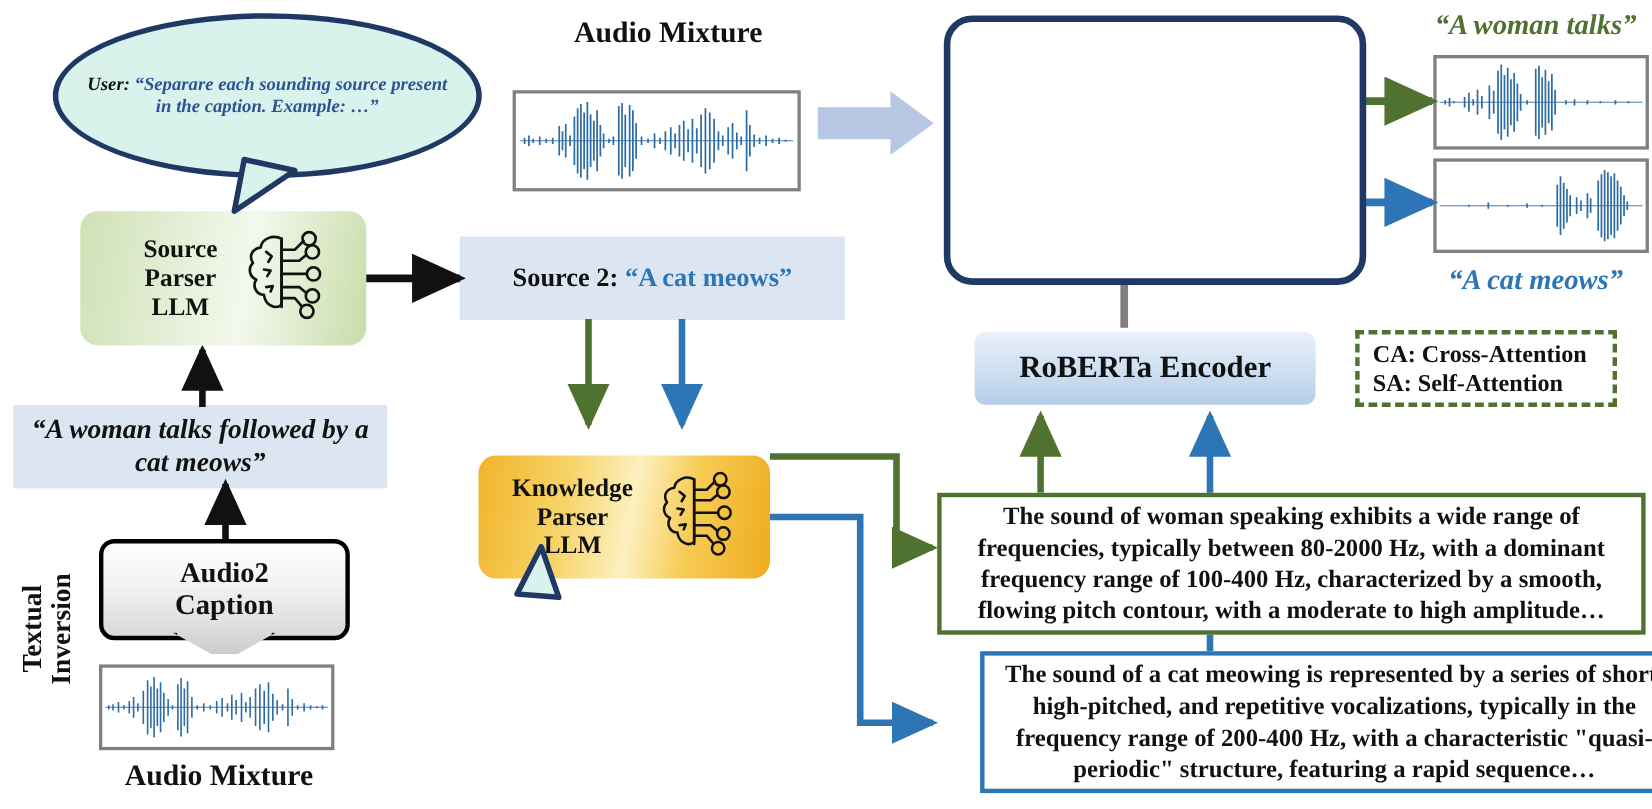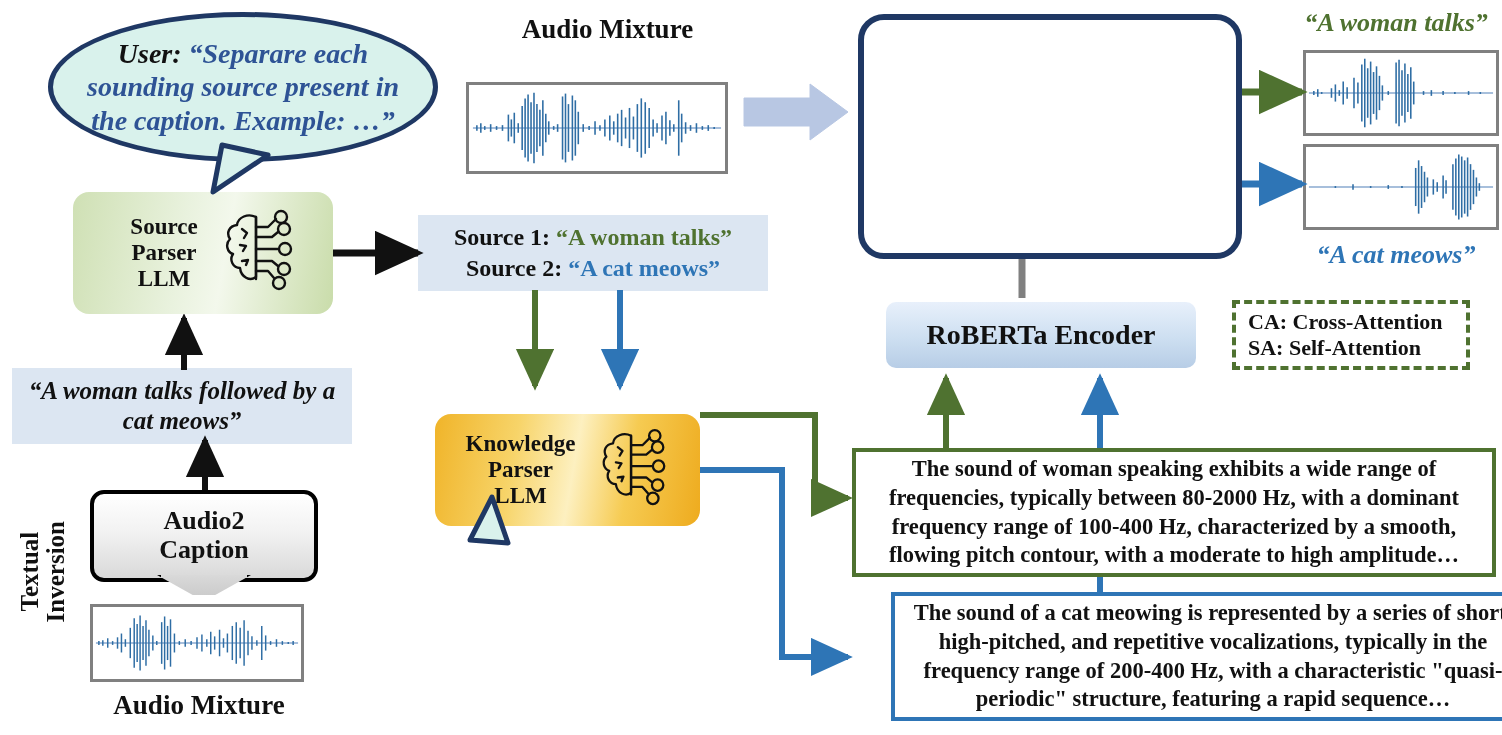--- a/index.html
+++ b/index.html
@@ -311,21 +311,21 @@
           <line x1="225" y1="42" x2="225" y2="48"></line>
         <line x1="231" y1="40" x2="231" y2="50"></line>
           <line x1="237" y1="43" x2="237" y2="47"></line>
         <line x1="243" y1="42" x2="243" y2="48"></line>
           <line x1="249" y1="44" x2="249" y2="46"></line>
       </g>
     </svg>
   </div>
 
   <div class="abs bubble" style="left:48px; top:12px; width:390px; height:150px;">
-    <div class="bubble-text" style="font-size:28px;">
+    <div class="bubble-text" style="font-size:17px;">
       <span class="who">User:</span>
       <span>“Separare each sounding source present in the caption. Example: …”</span>
     </div>
   </div>
   <svg class="overlay-top abs" style="width:1502px;height:735px;" viewBox="0 0 1502 735">
     <path d="M222,145 L213,192 L268,155 z" fill="#d9f2ec" stroke="#1f3864" stroke-width="5" stroke-linejoin="round"></path>
   </svg>
 
   <div class="abs llm-box llm-green" style="left:73px; top:192px; width:260px; height:122px;">
     <div class="llm-label">
@@ -422,24 +422,20 @@
           <line x1="193" y1="36" x2="193" y2="40"></line>
         <line x1="199" y1="37" x2="199" y2="39"></line>
           <line x1="204" y1="36" x2="204" y2="40"></line>
       </g>
     </svg>
   </div>
   <div class="abs plain-title" style="left:70px; top:690px; width:258px;">Audio Mixture</div>
 
   <div class="abs src-box" style="left:418px; top:215px; width:350px; height:76px;">
     <div class="src-line">
-      <span>Source 1:</span>
-      <span class="src-green">“A woman talks”</span>
-    </div>
-    <div class="src-line">
       <span>Source 2:</span>
       <span class="src-blue">“A cat meows”</span>
     </div>
   </div>
 
   <div class="abs llm-box llm-gold" style="left:435px; top:386px; width:265px; height:112px;">
     <div class="llm-label" style="white-space:pre-line;">Knowledge
 Parser
 LLM</div>
     <span class="brain">

